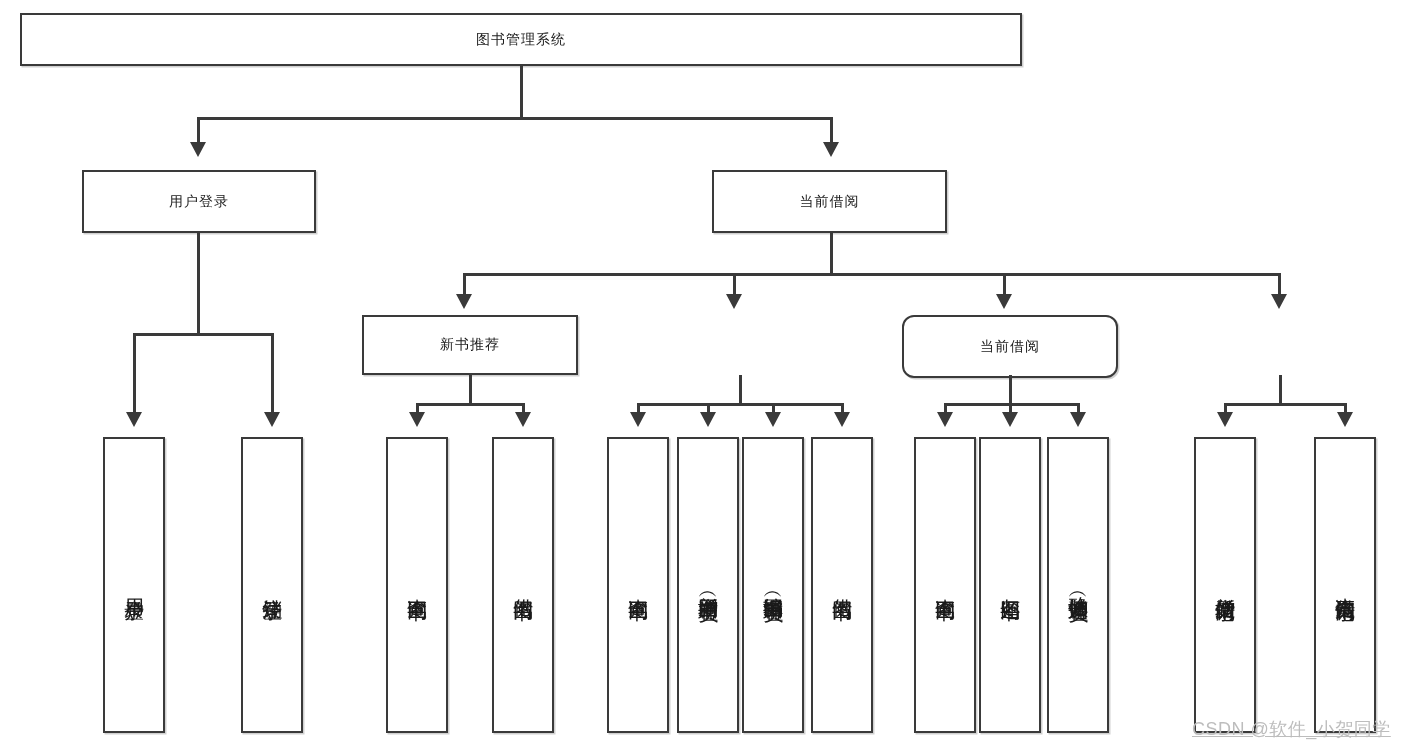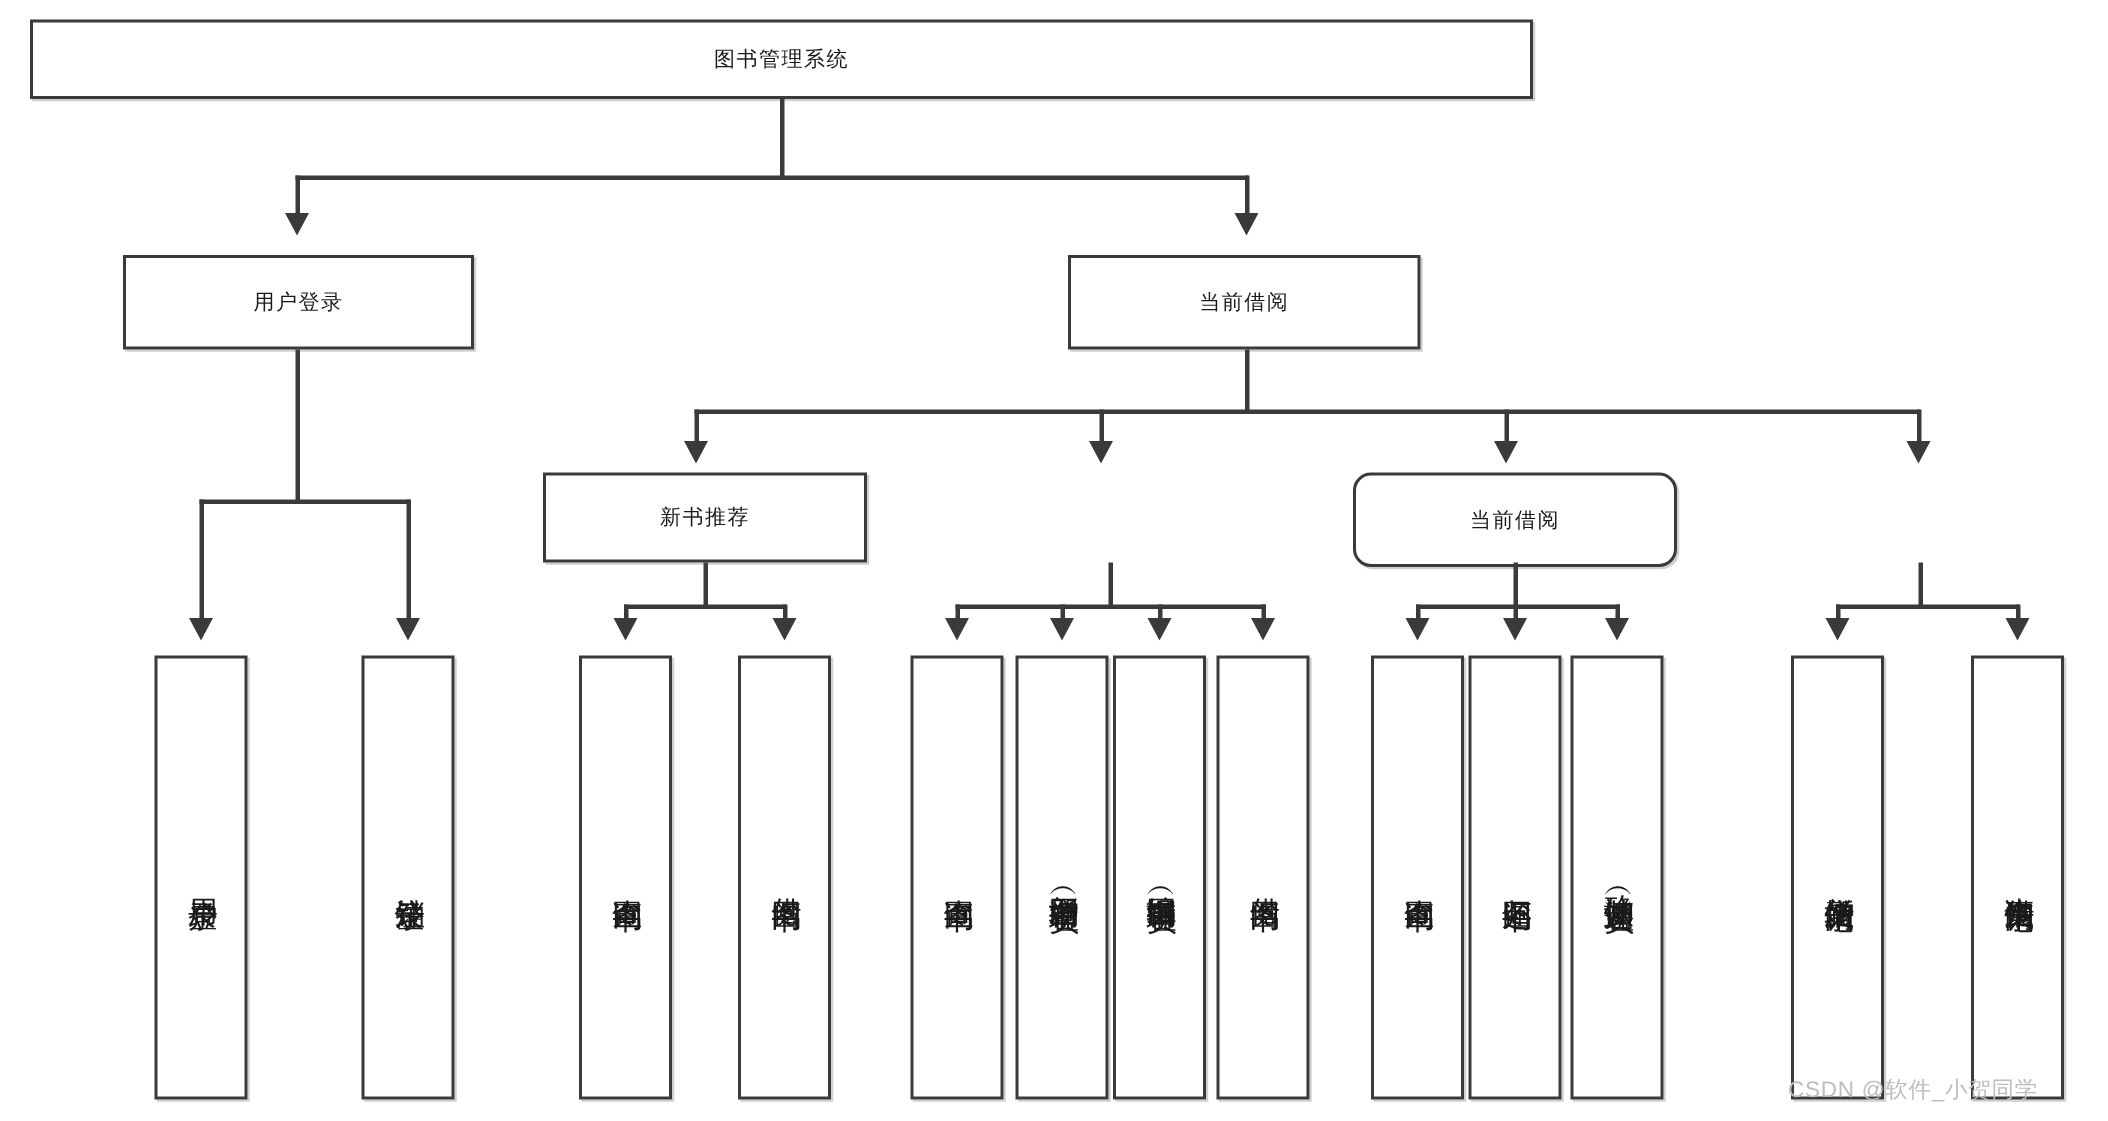--- a/index.html
+++ b/index.html
@@ -58,24 +58,25 @@
   .arrow {
     position: absolute;
     width: 0;
     height: 0;
     border-left: 8px solid transparent;
     border-right: 8px solid transparent;
     border-top: 15px solid #3a3a3a;
   }
   .watermark {
     position: absolute;
-    font-size: 15px;
+    font-size: 18px;
     color: #bdbdbd;
     white-space: nowrap;
     letter-spacing: 0.5px;
+    text-decoration: underline;
   }
 </style>
 </head>
 <body>
 
 <div id="canvas">
 
   <div class="node horiz" style="left:20px; top:13px; width:1002px; height:53px;">
     <span>图书管理系统</span>
   </div>

